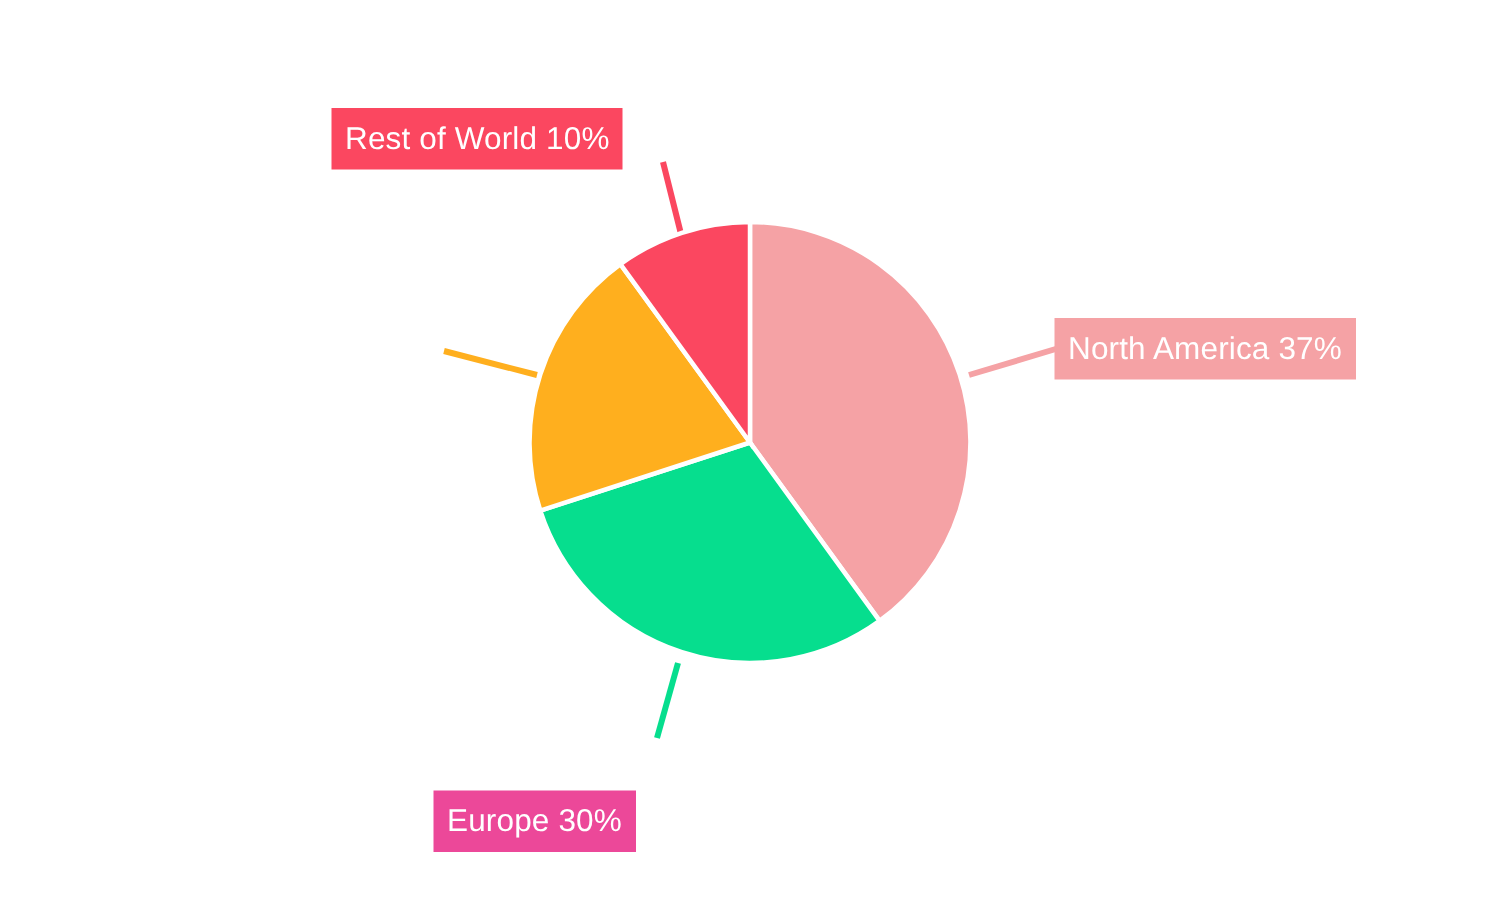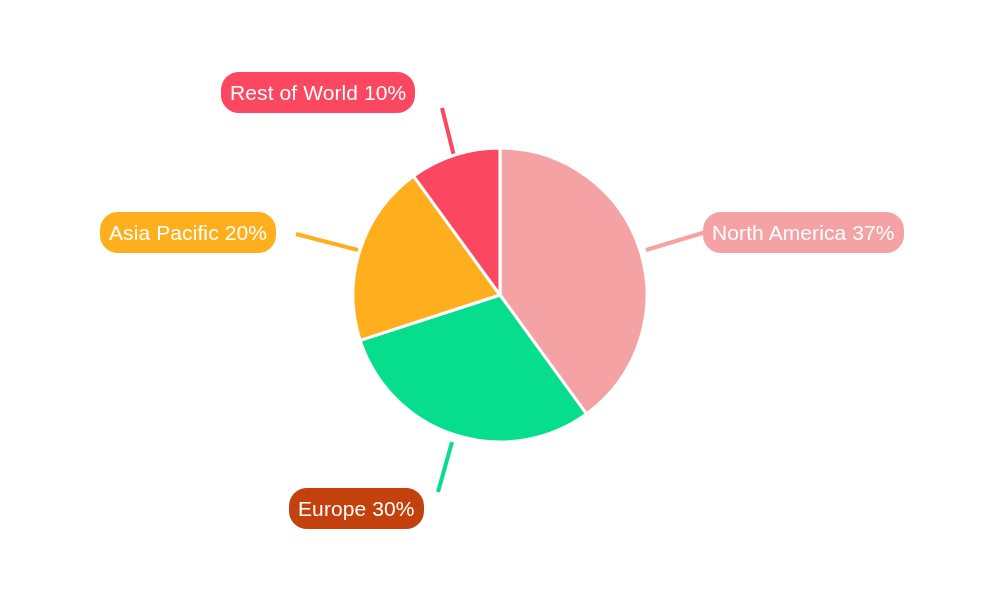--- a/index.html
+++ b/index.html
@@ -31,21 +31,20 @@
     align-items: center;
     justify-content: center;
     color: #ffffff;
     font-family: "Liberation Sans", sans-serif;
     font-size: 21px;
     line-height: 1;
     letter-spacing: 0.1px;
     white-space: nowrap;
     padding: 0 9px;
     height: 41px;
-    border-radius: 18px;
   }
   #label-north-america {
     left: 703px;
     top: 212px;
   }
   #label-europe {
     left: 289px;
     top: 488px;
   }
   #label-asia-pacific {
@@ -76,25 +75,22 @@
       <path d="M 500 295 L 586.4 413.9 A 147 147 0 0 1 360.2 340.4 Z" fill="#06DE8E" stroke="#FFFFFF" stroke-width="3"></path>
       <path d="M 500 295 L 360.2 340.4 A 147 147 0 0 1 413.6 176.1 Z" fill="#FFAF1E" stroke="#FFFFFF" stroke-width="3"></path>
       <path d="M 500 295 L 413.6 176.1 A 147 147 0 0 1 500.0 148.0 Z" fill="#FB4760" stroke="#FFFFFF" stroke-width="3"></path>
     </g>
   </svg>
 
   <div class="pie-label" id="label-north-america" style="background: rgb(245, 162, 165); color: rgb(255, 255, 255);">
     <span>North America 37%</span>
   </div>
 
-  <div class="pie-label" id="label-europe" style="background: #c2410c; color: rgb(255, 255, 255);">
+  <div class="pie-label" id="label-europe" style="background: #ec4899; color: rgb(255, 255, 255); margin-top: 39px;">
     <span>Europe 30%</span>
   </div>
 
-  <div class="pie-label" id="label-asia-pacific" style="background: rgb(255, 175, 30); color: rgb(255, 255, 255);">
-    <span>Asia Pacific 20%</span>
-  </div>
 
   <div class="pie-label" id="label-rest-of-world" style="background: rgb(251, 71, 96); color: rgb(255, 255, 255);">
     <span>Rest of World 10%</span>
   </div>
 
 </div>
 
 </body></html>

